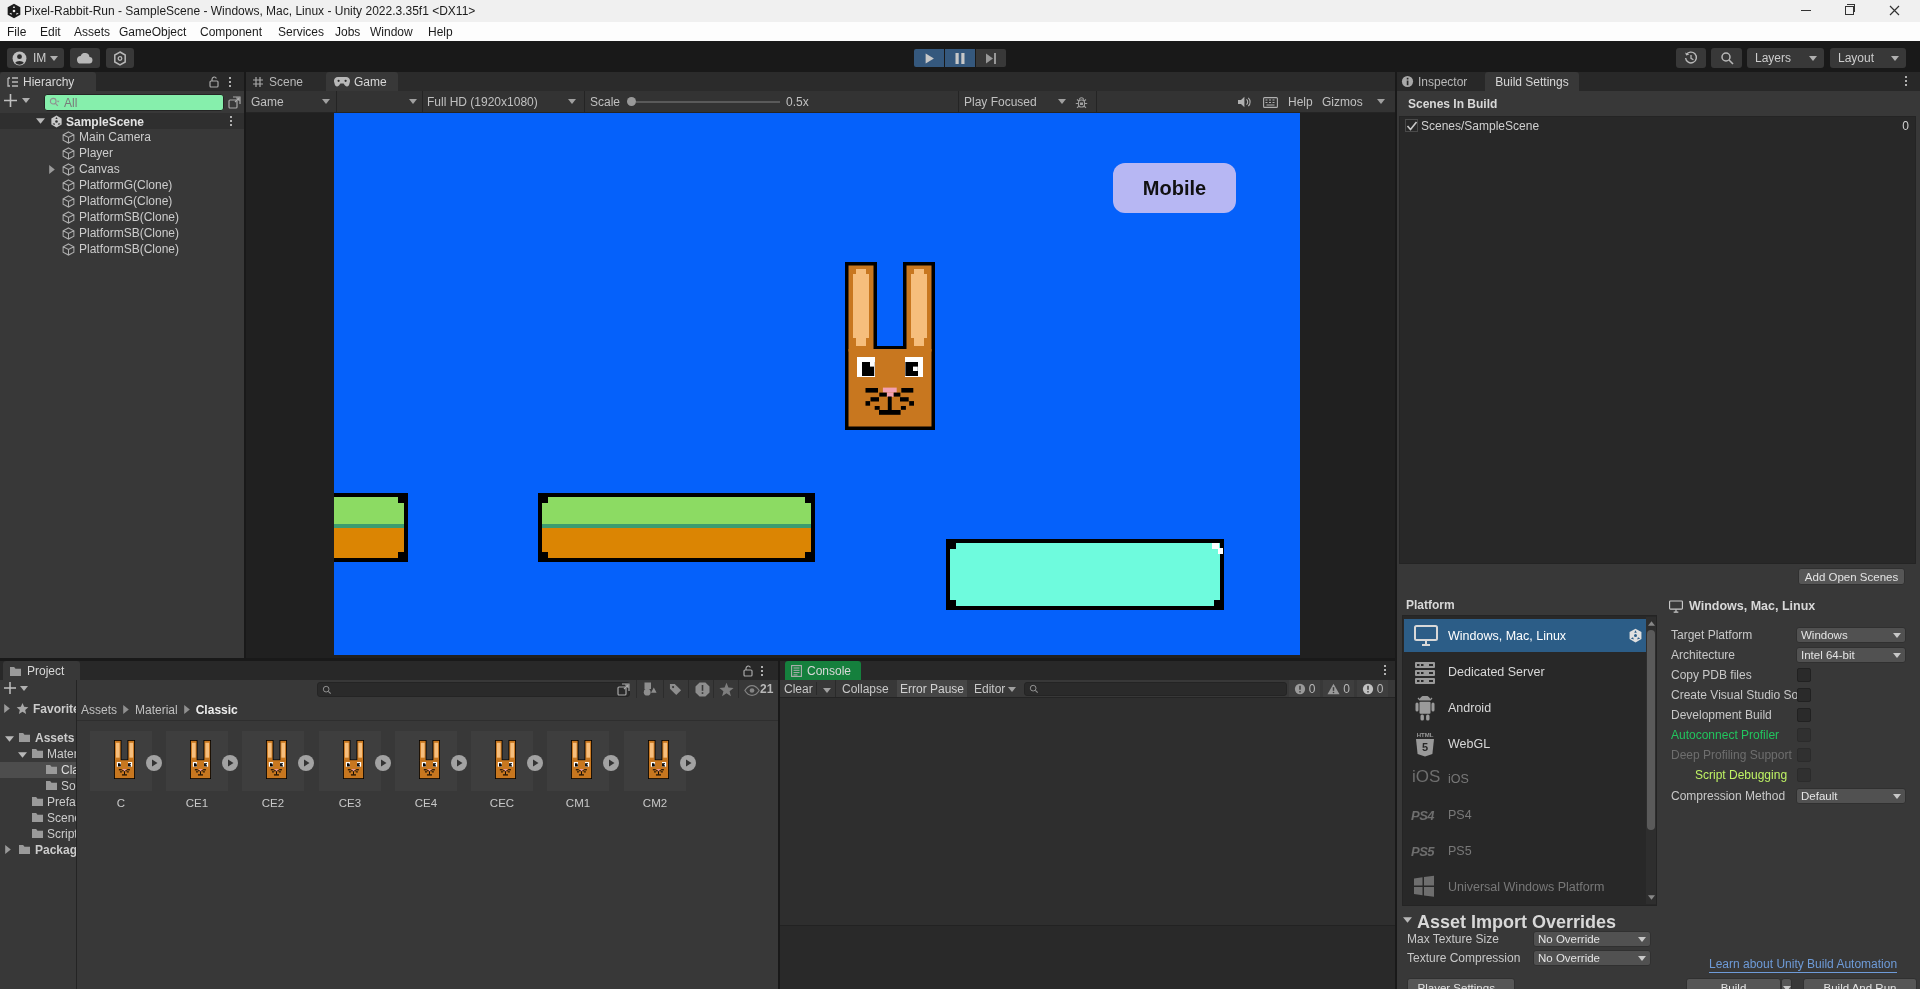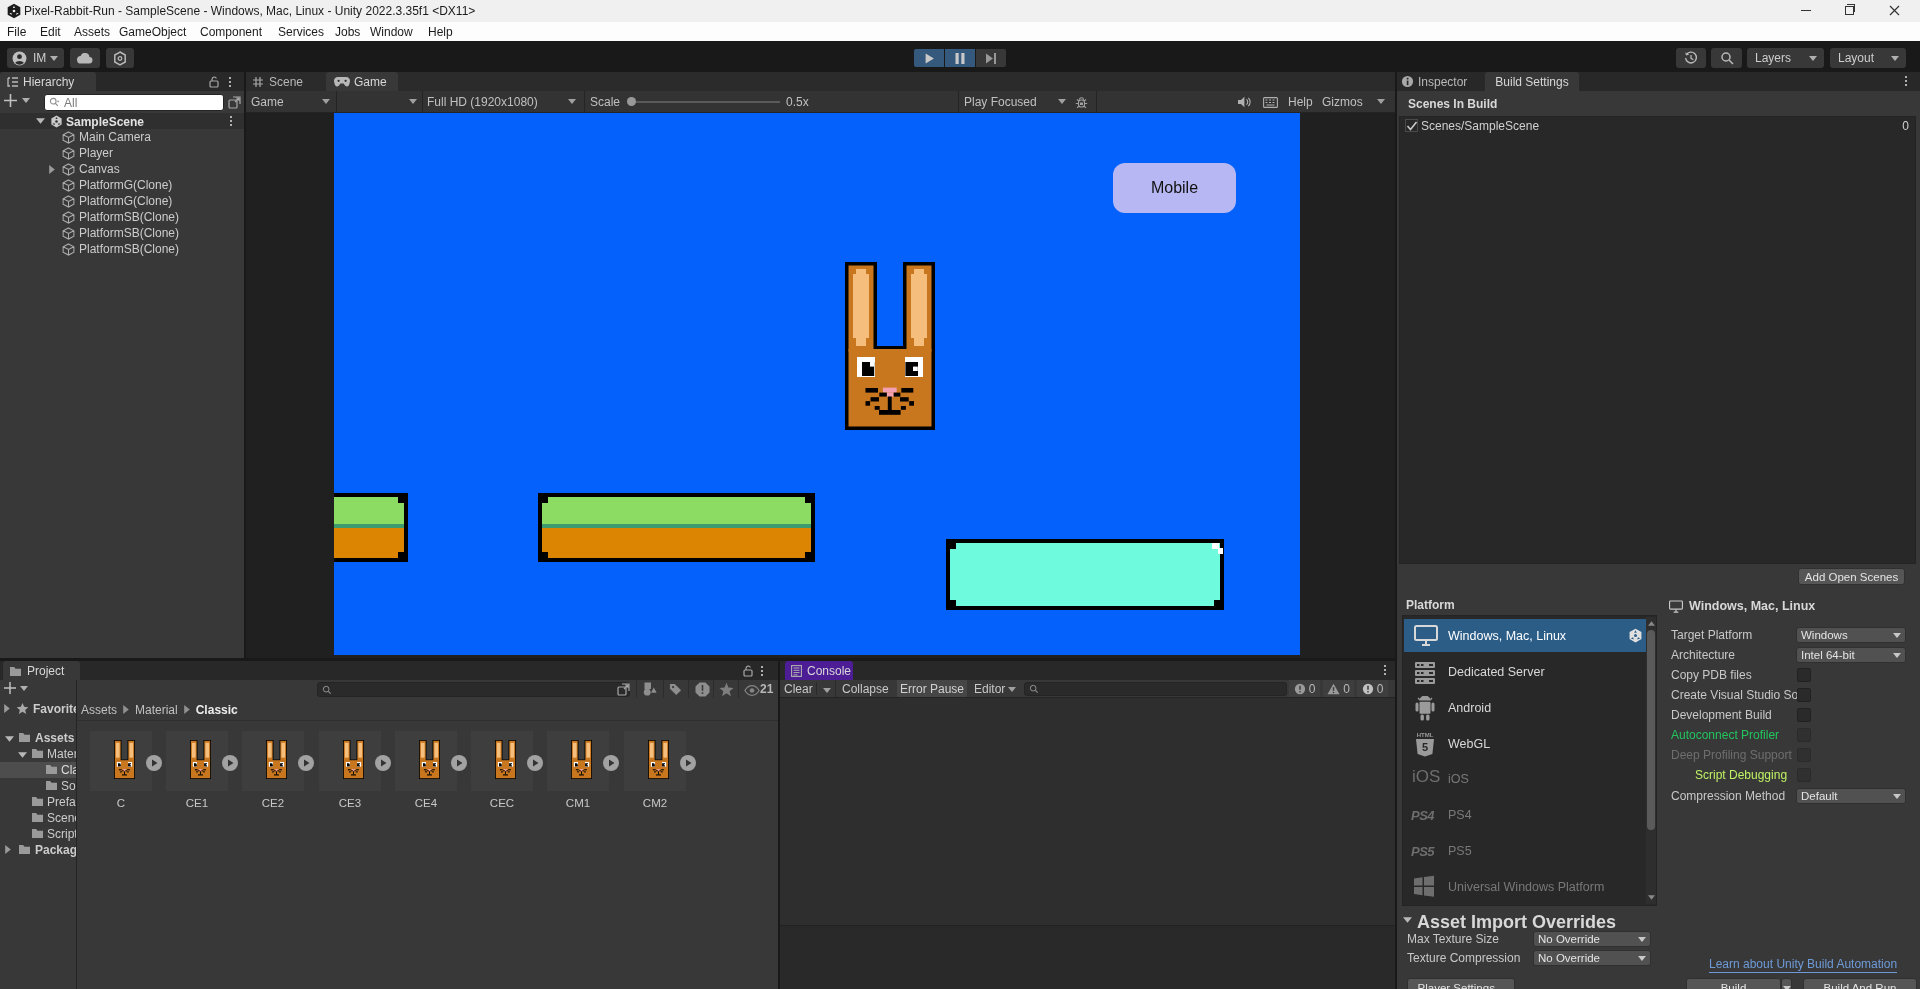--- a/index.html
+++ b/index.html
@@ -136,21 +136,21 @@
   <div class="abs" style="left:229px;top:5px;width:2px;height:2px;background:#b0b0b0;box-shadow:0 4px #b0b0b0,0 8px #b0b0b0;"></div>
 
   <div class="abs fr" style="left:4px;top:22px;">
     <svg width="13" height="13" viewBox="0 0 13 13">
           <path d="M6.5 0 V13 M0 6.5 H13" stroke="#c0c0c0" stroke-width="1.6"></path>
         </svg>
     <svg style="margin-left:5px;" width="8" height="5" viewBox="0 0 8 5">
           <path d="M0 0 L8 0 L4 5 Z" fill="#b0b0b0"></path>
         </svg>
   </div>
-  <div class="abs fr" style="left:44px;top:22px;width:180px;height:17px;background:#ffffff;border:1px solid #242424;border-radius:3px;box-sizing:border-box;">
+  <div class="abs fr" style="left:44px;top:22px;width:180px;height:17px;background:#86efac;border:1px solid #242424;border-radius:3px;box-sizing:border-box;">
     <svg style="margin-left:4px;" width="11" height="11" viewBox="0 0 12 12">
           <circle cx="4.6" cy="4.6" r="3.1" fill="none" stroke="#909090" stroke-width="1.2"></circle>
           <path d="M7 7 L9.6 9.6" stroke="#909090" stroke-width="1.3"></path>
           <path d="M8.5 4 l3 0 l-1.5 2 Z" fill="#909090"></path>
         </svg>
     <span style="margin-left:4px;color:#7a7a7a;">All</span>
   </div>
   <svg class="abs" style="left:228px;top:24px;" width="13" height="13" viewBox="0 0 13 13">
         <rect x="1" y="4" width="8" height="8" rx="1" fill="none" stroke="#a8a8a8" stroke-width="1.2"></rect>
         <path d="M5 1 h7 v7" fill="none" stroke="#a8a8a8" stroke-width="1.2"></path>
@@ -287,21 +287,21 @@
         <path d="M2.5 3 h2 M6 3 h2 M9.5 3 h2 M2.5 5.5 h2 M6 5.5 h2 M9.5 5.5 h2 M3.5 8 h8" stroke="#b0b0b0" stroke-width="1"></path>
       </svg>
   <span class="abs" style="left:1042px;top:23px;color:#c0c0c0;">Help</span>
   <span class="abs" style="left:1076px;top:23px;color:#c0c0c0;">Gizmos</span>
   <svg class="abs" style="left:1131px;top:27px;" width="8" height="5" viewBox="0 0 8 5">
         <path d="M0 0 L8 0 L4 5 Z" fill="#a0a0a0"></path>
       </svg>
 
   <div class="abs" style="left:88px;top:41px;width:966px;height:542px;background:#0561fb;overflow:hidden;">
     <div class="abs fr" style="left:779px;top:50px;width:123px;height:50px;background:#b7b7f3;border-radius:12px;justify-content:center;">
-      <span style="font-size:16px;font-weight:normal;color:#111;">Mobile</span>
+      <span style="font-size:20px;font-weight:bold;color:#111;">Mobile</span>
     </div>
     <svg class="abs" style="left:511px;top:149px;" width="90" height="168" viewBox="0 0 90 168">
       <rect x="0" y="0" width="32" height="90" fill="#000"></rect>
       <rect x="58" y="0" width="32" height="90" fill="#000"></rect>
       <rect x="0" y="84" width="90" height="84" fill="#000"></rect>
       <rect x="3.5" y="3.5" width="25" height="86" fill="#c8771f"></rect>
       <rect x="61.5" y="3.5" width="25" height="86" fill="#c8771f"></rect>
       <rect x="3.5" y="87" width="83" height="77.5" fill="#c8771f"></rect>
       <rect x="8" y="12" width="16" height="64" fill="#f6be7c"></rect>
       <rect x="11" y="7" width="10" height="5" fill="#f6be7c"></rect>
@@ -754,21 +754,21 @@
         <svg width="7" height="8" viewBox="0 0 7 8">
           <path d="M1 0.5 L6.5 4 L1 7.5 Z" fill="#333"></path>
         </svg>
       </div>
   <span class="abs" style="left:624px;top:136px;width:62px;text-align:center;font-size:11.5px;color:#c8c8c8;">CM2</span>
 </div>
 <div class="abs" style="left:778px;top:661px;width:2px;height:328px;background:#191919;"></div>
 
 <div class="abs" style="left:780px;top:661px;width:615px;height:328px;background:#2e2e2e;overflow:hidden;">
   <div class="abs" style="left:0;top:0;width:615px;height:19px;background:#282828;"></div>
-  <div class="abs fr" style="left:5px;top:0;width:68px;height:20px;background:#4c1d95;border-radius:3px 3px 0 0;">
+  <div class="abs fr" style="left:5px;top:0;width:76px;height:20px;background:#15803d;border-radius:3px 3px 0 0;">
     <svg style="margin-left:6px;" width="11" height="12" viewBox="0 0 11 12">
           <rect x="0.6" y="0.6" width="9.8" height="10.8" fill="none" stroke="#b0b0b0" stroke-width="1.1"></rect>
           <path d="M2.5 3 h6 M2.5 5.3 h6 M2.5 7.6 h6 M2.5 9.9 h4" stroke="#b0b0b0" stroke-width="1"></path>
         </svg>
     <span style="margin-left:5px;color:#d8d8d8;">Console</span>
   </div>
   <div class="abs" style="left:604px;top:4px;width:2px;height:2px;background:#b0b0b0;box-shadow:0 4px #b0b0b0,0 8px #b0b0b0;"></div>
 
   <div class="abs" style="left:0;top:19px;width:615px;height:18px;background:#383838;border-bottom:1px solid #242424;box-sizing:border-box;"></div>
   <span class="abs" style="left:4px;top:21px;color:#c8c8c8;">Clear</span>

